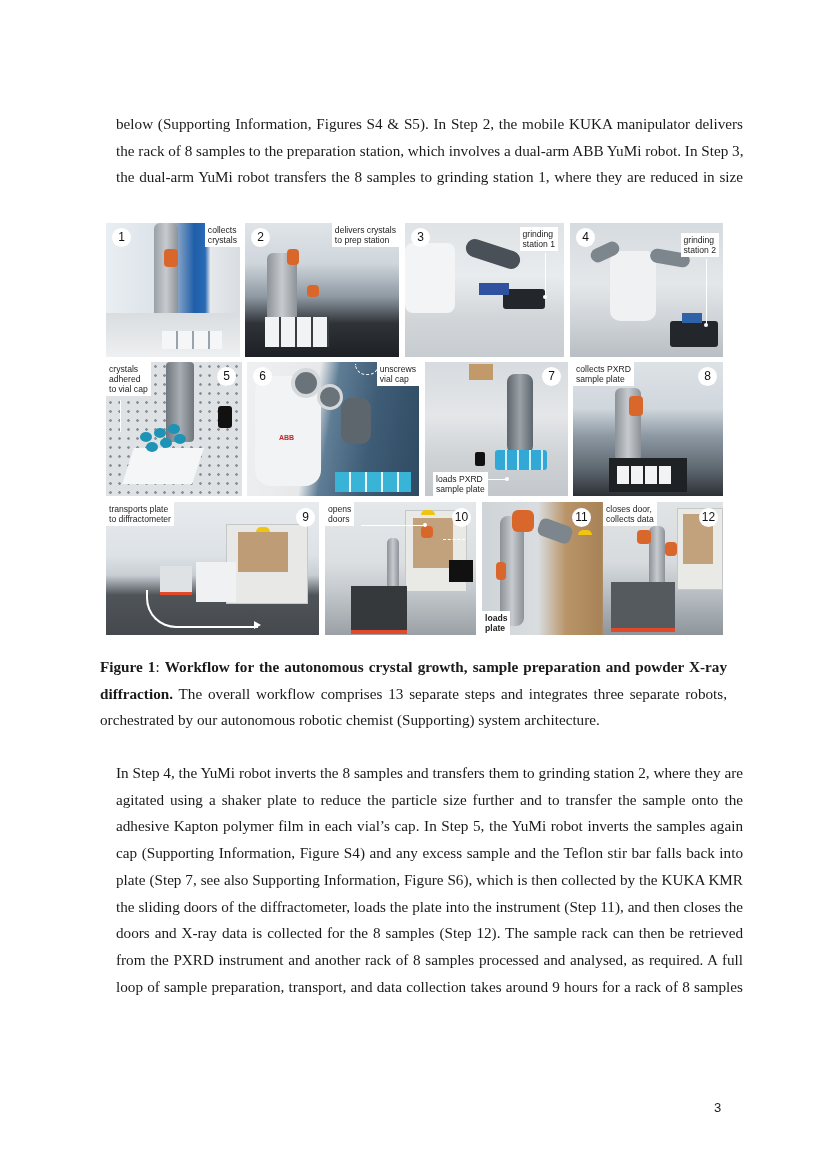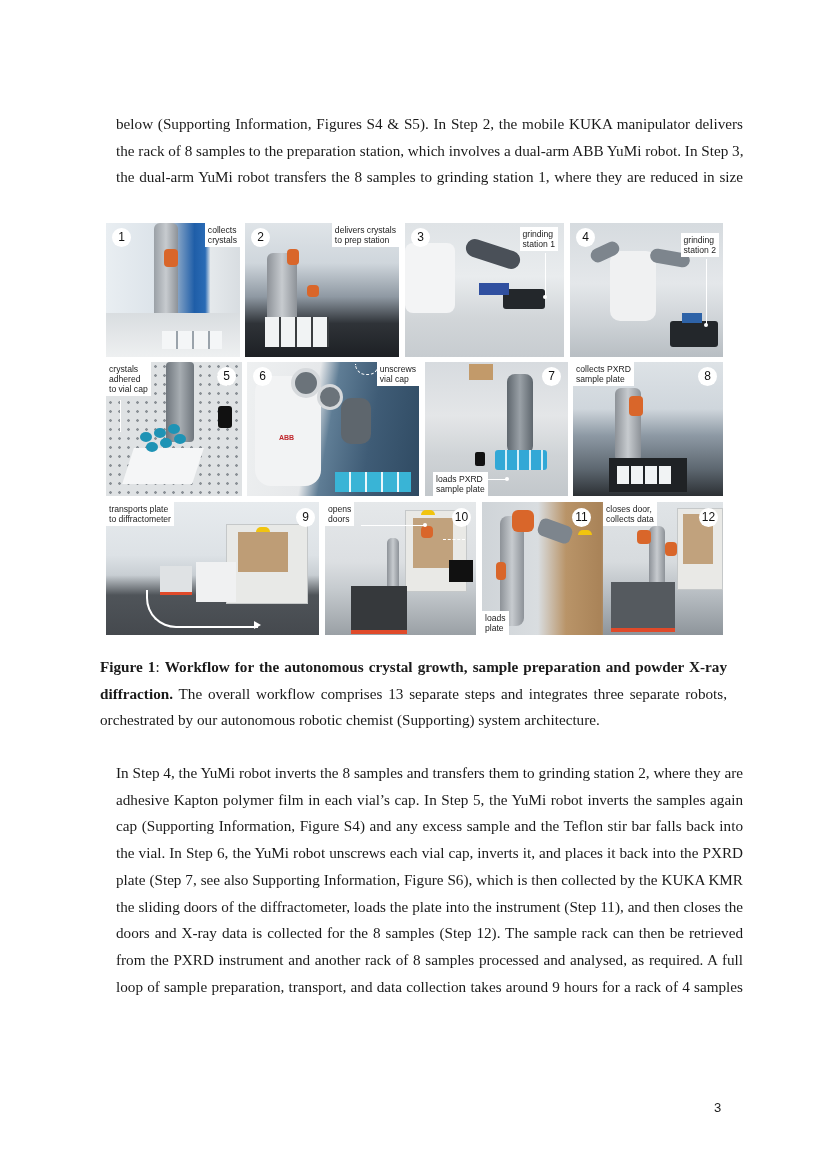--- a/index.html
+++ b/index.html
@@ -167,21 +167,21 @@
   </div>
 
   <div class="panel" style="left:376px;top:279px;width:140px;height:133px;">
     <div class="bg" style="background:linear-gradient(90deg,#cfd4d8 0%,#d9dde0 40%,#b99468 60%,#a98358 85%,#cfd3d6 100%);"></div>
     <div style="position:absolute;left:18px;top:14px;width:24px;height:110px;background:linear-gradient(90deg,#8d9298,#c7cbcf,#8d9298);border-radius:8px;"></div>
     <div style="position:absolute;left:30px;top:8px;width:22px;height:22px;background:#d9662a;border-radius:6px;"></div>
     <div style="position:absolute;left:14px;top:60px;width:10px;height:18px;background:#d9662a;border-radius:4px;"></div>
     <div style="position:absolute;left:56px;top:20px;width:34px;height:18px;background:#7d858d;border-radius:6px;transform:rotate(20deg);"></div>
     <div style="position:absolute;left:96px;top:28px;width:14px;height:5px;background:#f1c40f;border-radius:6px 6px 0 0;"></div>
     <div class="badge" style="left:90px;top:6px;">11</div>
-    <div class="tag" style="left:0;bottom:0;">loads
+    <div class="tag" style="left:0;bottom:0;font-weight:bold;">loads
 plate</div>
   </div>
 
   <div class="panel" style="left:497px;top:279px;width:120px;height:133px;">
     <div class="bg" style="background:linear-gradient(180deg,#e0e4e7 0%,#d7dbde 45%,#b6bcc1 70%,#8e959b 100%);"></div>
     <div style="position:absolute;left:74px;top:6px;width:44px;height:80px;background:#e9e9e6;border:1px solid #c5c8c9;"></div>
     <div style="position:absolute;left:80px;top:12px;width:30px;height:50px;background:#b38a5a;opacity:.75;"></div>
     <div style="position:absolute;left:46px;top:24px;width:16px;height:66px;background:linear-gradient(90deg,#8d9298,#c7cbcf,#8d9298);border-radius:6px;"></div>
     <div style="position:absolute;left:34px;top:28px;width:14px;height:14px;background:#d9662a;border-radius:4px;"></div>
     <div style="position:absolute;left:62px;top:40px;width:12px;height:14px;background:#d9662a;border-radius:4px;"></div>
@@ -197,23 +197,23 @@
     <b>Figure 1</b><span>: </span><b>Workflow for the autonomous crystal growth, sample preparation and powder X-ray</b>
   </span>
   <span class="ln">
     <b>diffraction.</b><span> The overall workflow comprises 13 separate steps and integrates three separate robots,</span>
   </span>
   <span class="ln last">orchestrated by our autonomous robotic chemist (Supporting) system architecture.</span>
 </div>
 
 <div class="para" style="top:744px;">
   <span class="ln">In Step 4, the YuMi robot inverts the 8 samples and transfers them to grinding station 2, where they are</span>
+  <span class="ln">agitated using a shaker plate to reduce the particle size further and to transfer the sample onto the</span>
   <span class="ln">adhesive Kapton polymer film in each vial’s cap. In Step 5, the YuMi robot inverts the samples again</span>
   <span class="ln">cap (Supporting Information, Figure S4) and any excess sample and the Teflon stir bar falls back into</span>
-  <span class="ln">the vial. In Step 6, the YuMi robot unscrews each vial cap, inverts it, and places it back into the PXRD</span>
   <span class="ln">plate (Step 7, see also Supporting Information, Figure S6), which is then collected by the KUKA KMR</span>
   <span class="ln">the sliding doors of the diffractometer, loads the plate into the instrument (Step 11), and then closes the</span>
   <span class="ln">doors and X-ray data is collected for the 8 samples (Step 12). The sample rack can then be retrieved</span>
   <span class="ln">from the PXRD instrument and another rack of 8 samples processed and analysed, as required. A full</span>
-  <span class="ln">loop of sample preparation, transport, and data collection takes around 9 hours for a rack of 4 samples</span>
+  <span class="ln">loop of sample preparation, transport, and data collection takes around 9 hours for a rack of 8 samples</span>
 </div>
 
 <div class="pagenum">3</div>
 
 </body></html>

